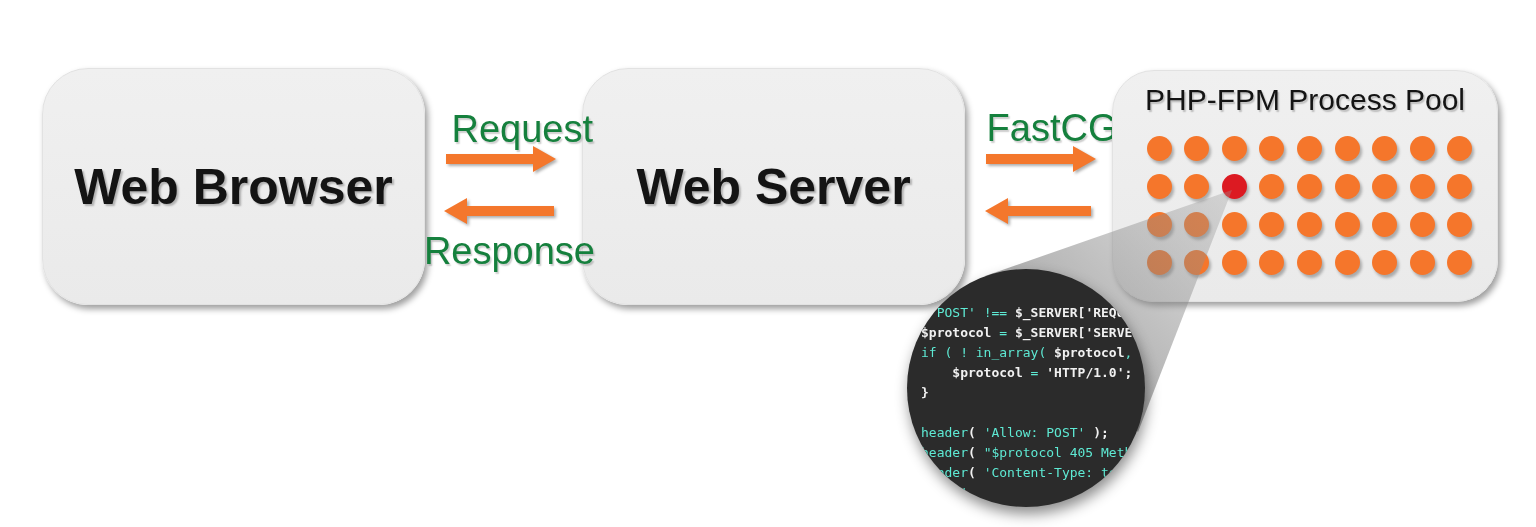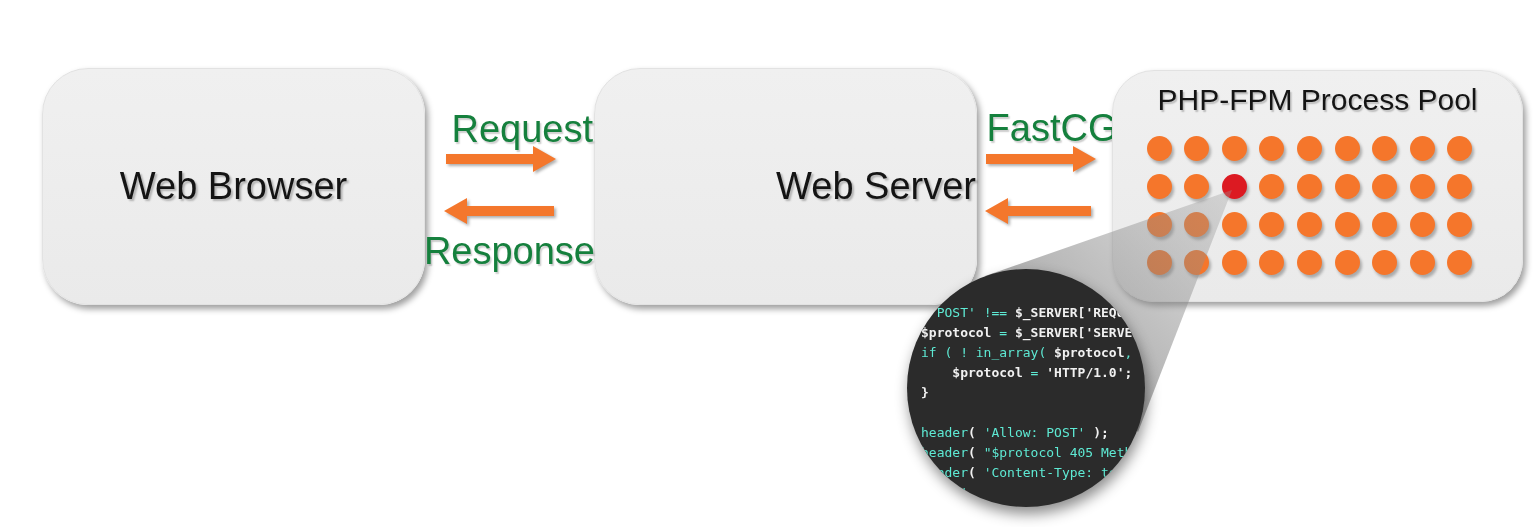--- a/index.html
+++ b/index.html
@@ -17,28 +17,29 @@
     position: absolute;
     background: linear-gradient(180deg, #f0f0f0 0%, #eaeaea 100%);
     border: 1px solid #e2e2e2;
     border-radius: 46px;
     box-shadow: 3px 4px 6px rgba(0,0,0,0.38);
     display: flex;
     align-items: center;
     justify-content: center;
   }
   #box-browser { left: 42px;  top: 68px; width: 381px; height: 235px; }
-  #box-server  { left: 594px; top: 68px; width: 381px; height: 235px; justify-content: flex-end; }
-  #box-pool    { left: 1112px; top: 70px; width: 384px; height: 230px; border-radius: 42px; justify-content: flex-start; align-items: flex-start; padding-left: 25px; }
+  #box-server  { left: 582px; top: 68px; width: 381px; height: 235px; }
+  #box-pool    { left: 1112px; top: 70px; width: 384px; height: 230px; border-radius: 42px; justify-content: flex-start; align-items: flex-start; }
 
   .node-label {
-    font-size: 38px;
+    font-size: 50px;
     color: #141414;
     text-shadow: 2px 2px 2px rgba(0,0,0,0.25);
     white-space: nowrap;
+    font-weight: bold;
   }
   #pool-title {
     position: absolute;
     top: 12px; left: 0; width: 100%;
     text-align: center;
     font-size: 30px;
     color: #141414;
     text-shadow: 1.5px 1.5px 1.5px rgba(0,0,0,0.22);
     white-space: nowrap;
   }

